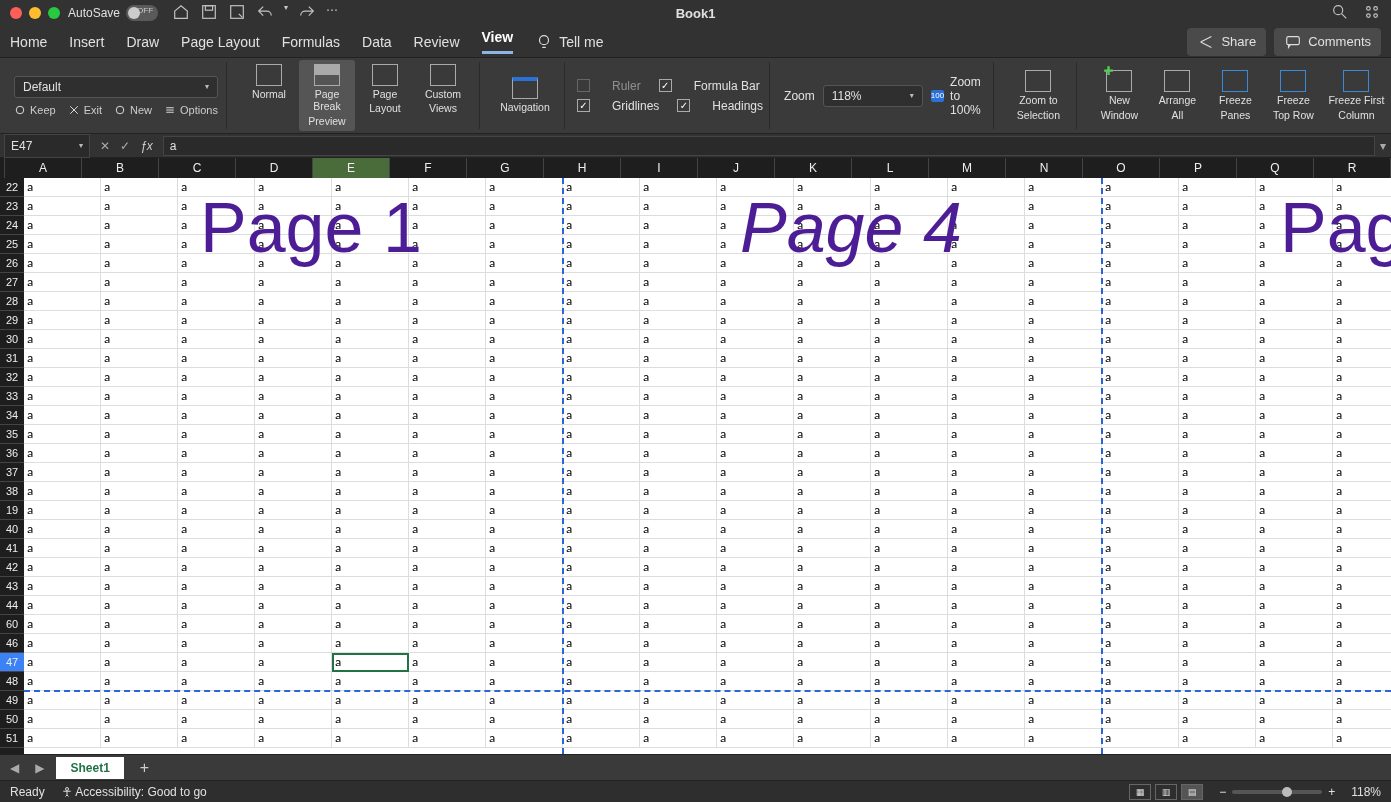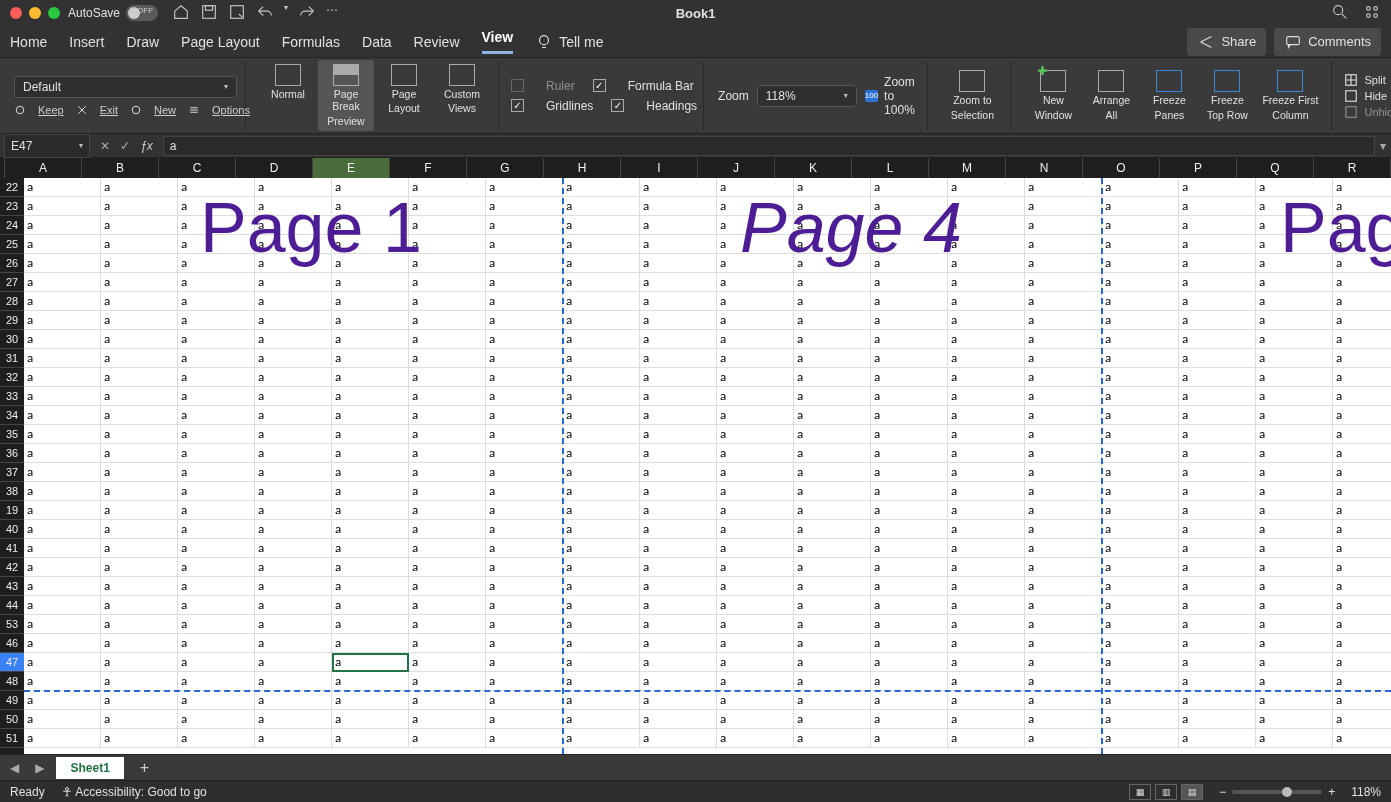--- a/index.html
+++ b/index.html
@@ -27,21 +27,21 @@
 .tabs-right { margin-left:auto; display:flex; gap:8px;}
 .pill-btn { background:#4a4a4a; border-radius:4px; padding:5px 10px; display:flex; align-items:center; gap:6px; font-size:13px;}
 
 
 .ribbon { height:76px; background:#3a3a3a; display:flex; align-items:stretch; padding:4px 6px; gap:6px; border-bottom:1px solid #222;}
 .group { display:flex; flex-direction:column; justify-content:center; padding:0 8px; border-right:1px solid #2a2a2a; }
 .group:last-child{border-right:none;}
 .stylebox { width:240px; display:flex; flex-direction:column; gap:6px; justify-content:center;}
 .style-sel { background:#2f2f2f; border:1px solid #555; height:22px; display:flex; align-items:center; padding:0 8px; justify-content:space-between; font-size:12px; border-radius:3px;}
 .mini-row { display:flex; gap:12px; font-size:11px; color:#ccc;}
-.mini-row .mini{display:flex;align-items:flex-start;gap:12px;text-decoration:underline;}
+.mini-row .mini{display:flex;align-items:flex-start;gap:4px;}
 .bigbtns { display:flex; gap:2px; }
 .bigbtn { width:56px; display:flex; flex-direction:column; align-items:center; gap:2px; font-size:10.5px; text-align:center; line-height:1.15; padding:4px 2px; border-radius:3px;}
 .bigbtn.sel { background:#555; }
 .bigbtn .ico { width:26px; height:22px; border:1.5px solid #aaa; }
 .checks { display:flex; flex-direction:column; gap:6px; padding:0 6px; justify-content:center; font-size:12px;}
 .checks .row{display:flex; gap:18px; align-items:center;}
 .chk { display:flex; align-items:center; gap:22px;}
 .chk .box{width:13px;height:13px;border:1px solid #aaa;display:flex;align-items:center;justify-content:center;font-size:10px;color:#fff;}
 .zoomgroup { display:flex; flex-direction:row; gap:8px; justify-content:center;}
 .zoom-sel { background:#2f2f2f; border:1px solid #555; height:22px; display:flex; align-items:center; padding:0 8px; width:100px; justify-content:space-between; font-size:12px; border-radius:3px;}
@@ -229,20 +229,26 @@
       <div class="bigbtn">
           <div class="ico"></div>
           <span>Page</span>
           <span>Layout</span>
         </div>
       <div class="bigbtn">
           <div class="ico"></div>
           <span>Custom</span>
           <span>Views</span>
         </div>
+    </div>
+  </div>
+  <div class="group">
+    <div class="bigbtn" style="width:62px">
+      <div class="ico" style="border-top:4px solid #2a70d6"></div>
+      <span>Navigation</span>
     </div>
   </div>
   <div class="group checks">
     <div class="row">
       <span class="chk">
           <span class="box" style="opacity:.4"></span>
           <span style="opacity:.5">Ruler</span>
         </span>
       <span class="chk">
           <span class="box">✓</span>
@@ -393,21 +399,21 @@
       <div class="rh">35</div>
       <div class="rh">36</div>
       <div class="rh">37</div>
       <div class="rh">38</div>
       <div class="rh">19</div>
       <div class="rh">40</div>
       <div class="rh">41</div>
       <div class="rh">42</div>
       <div class="rh">43</div>
       <div class="rh">44</div>
-      <div class="rh">53</div>
+      <div class="rh">60</div>
       <div class="rh">46</div>
       <div class="rh sel">47</div>
       <div class="rh">48</div>
       <div class="rh">49</div>
       <div class="rh">50</div>
       <div class="rh">51</div>
     </div>
   <div class="cells" id="cells">
       <div class="crow">
         <div class="cell">a</div>

